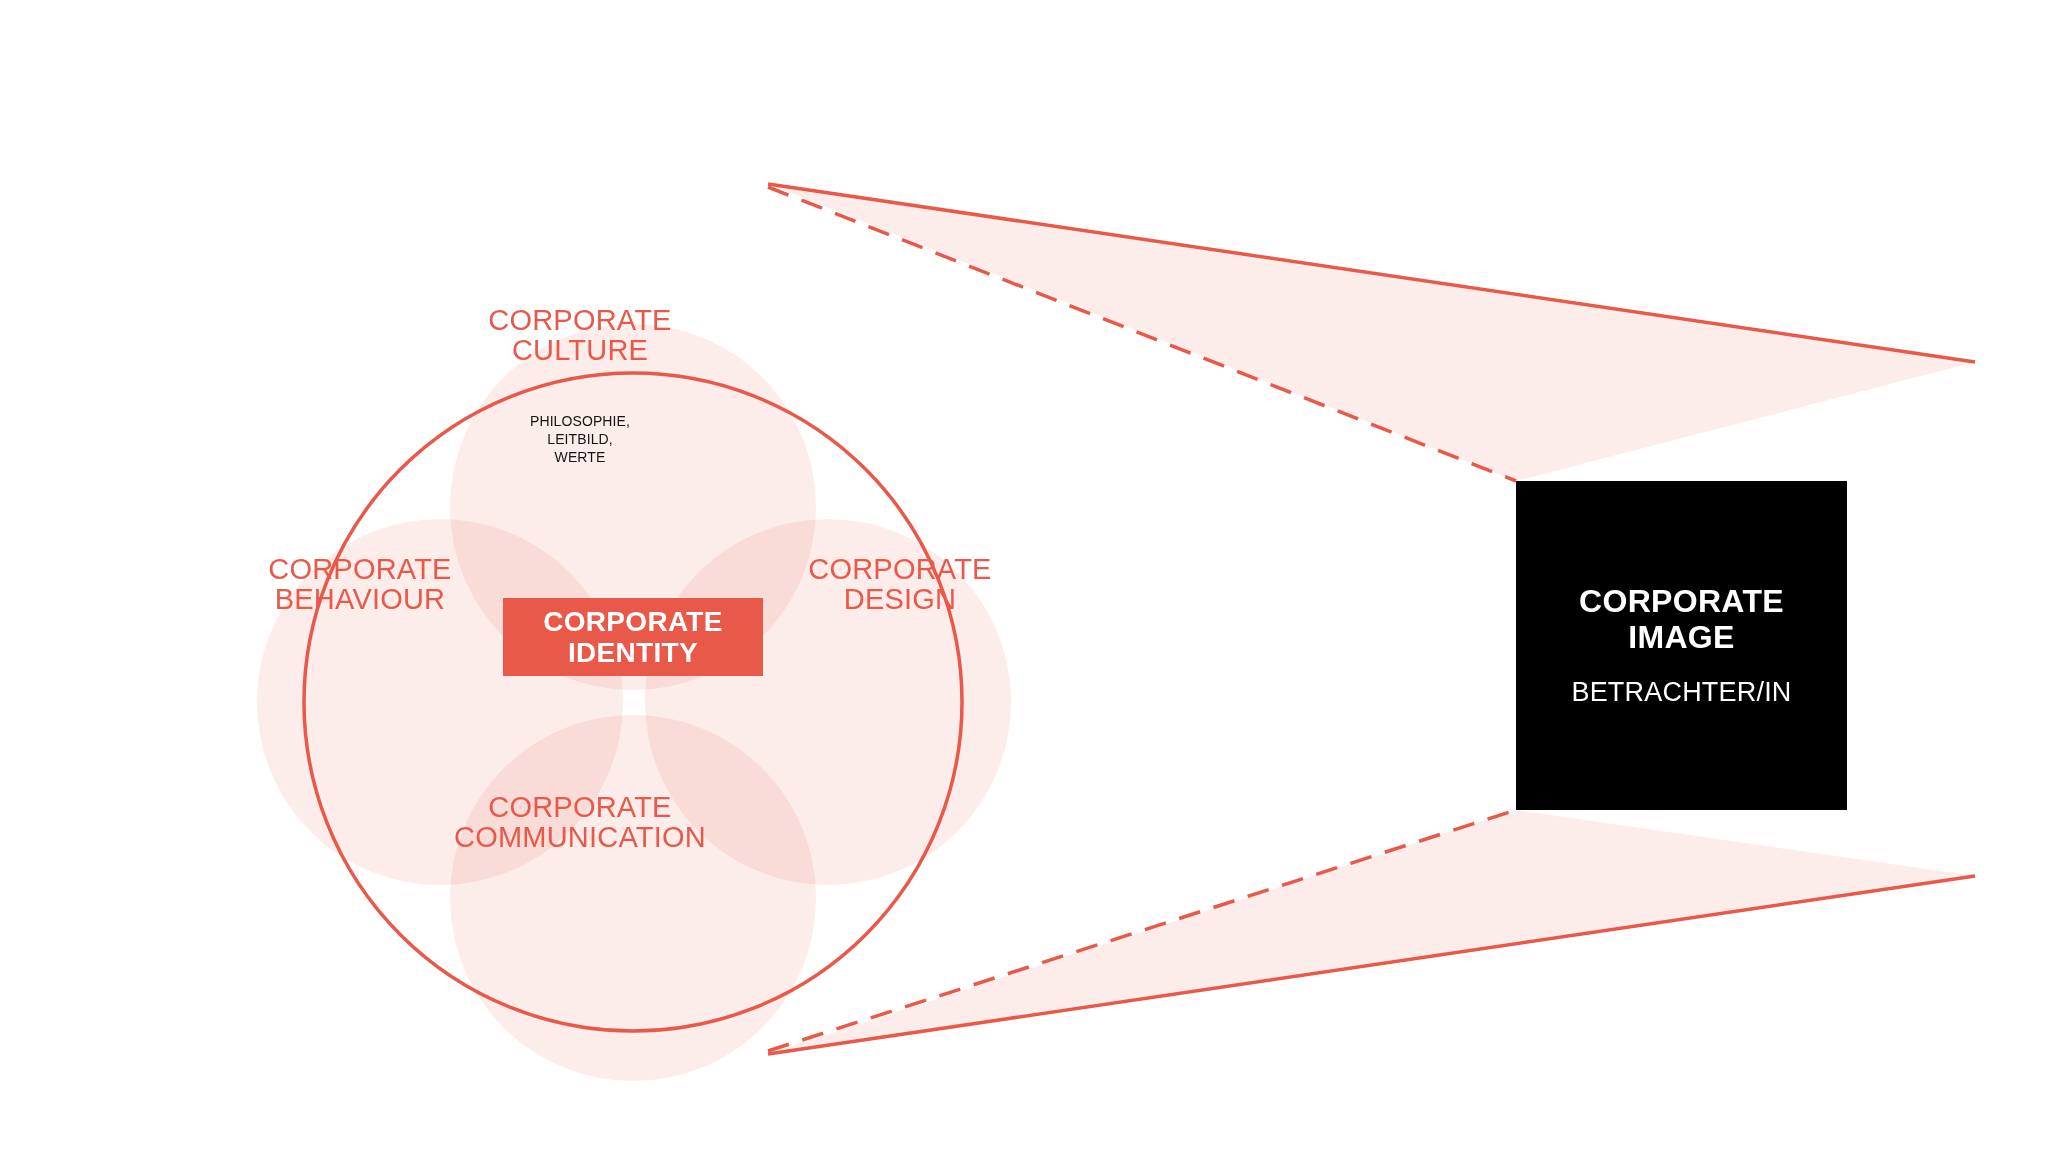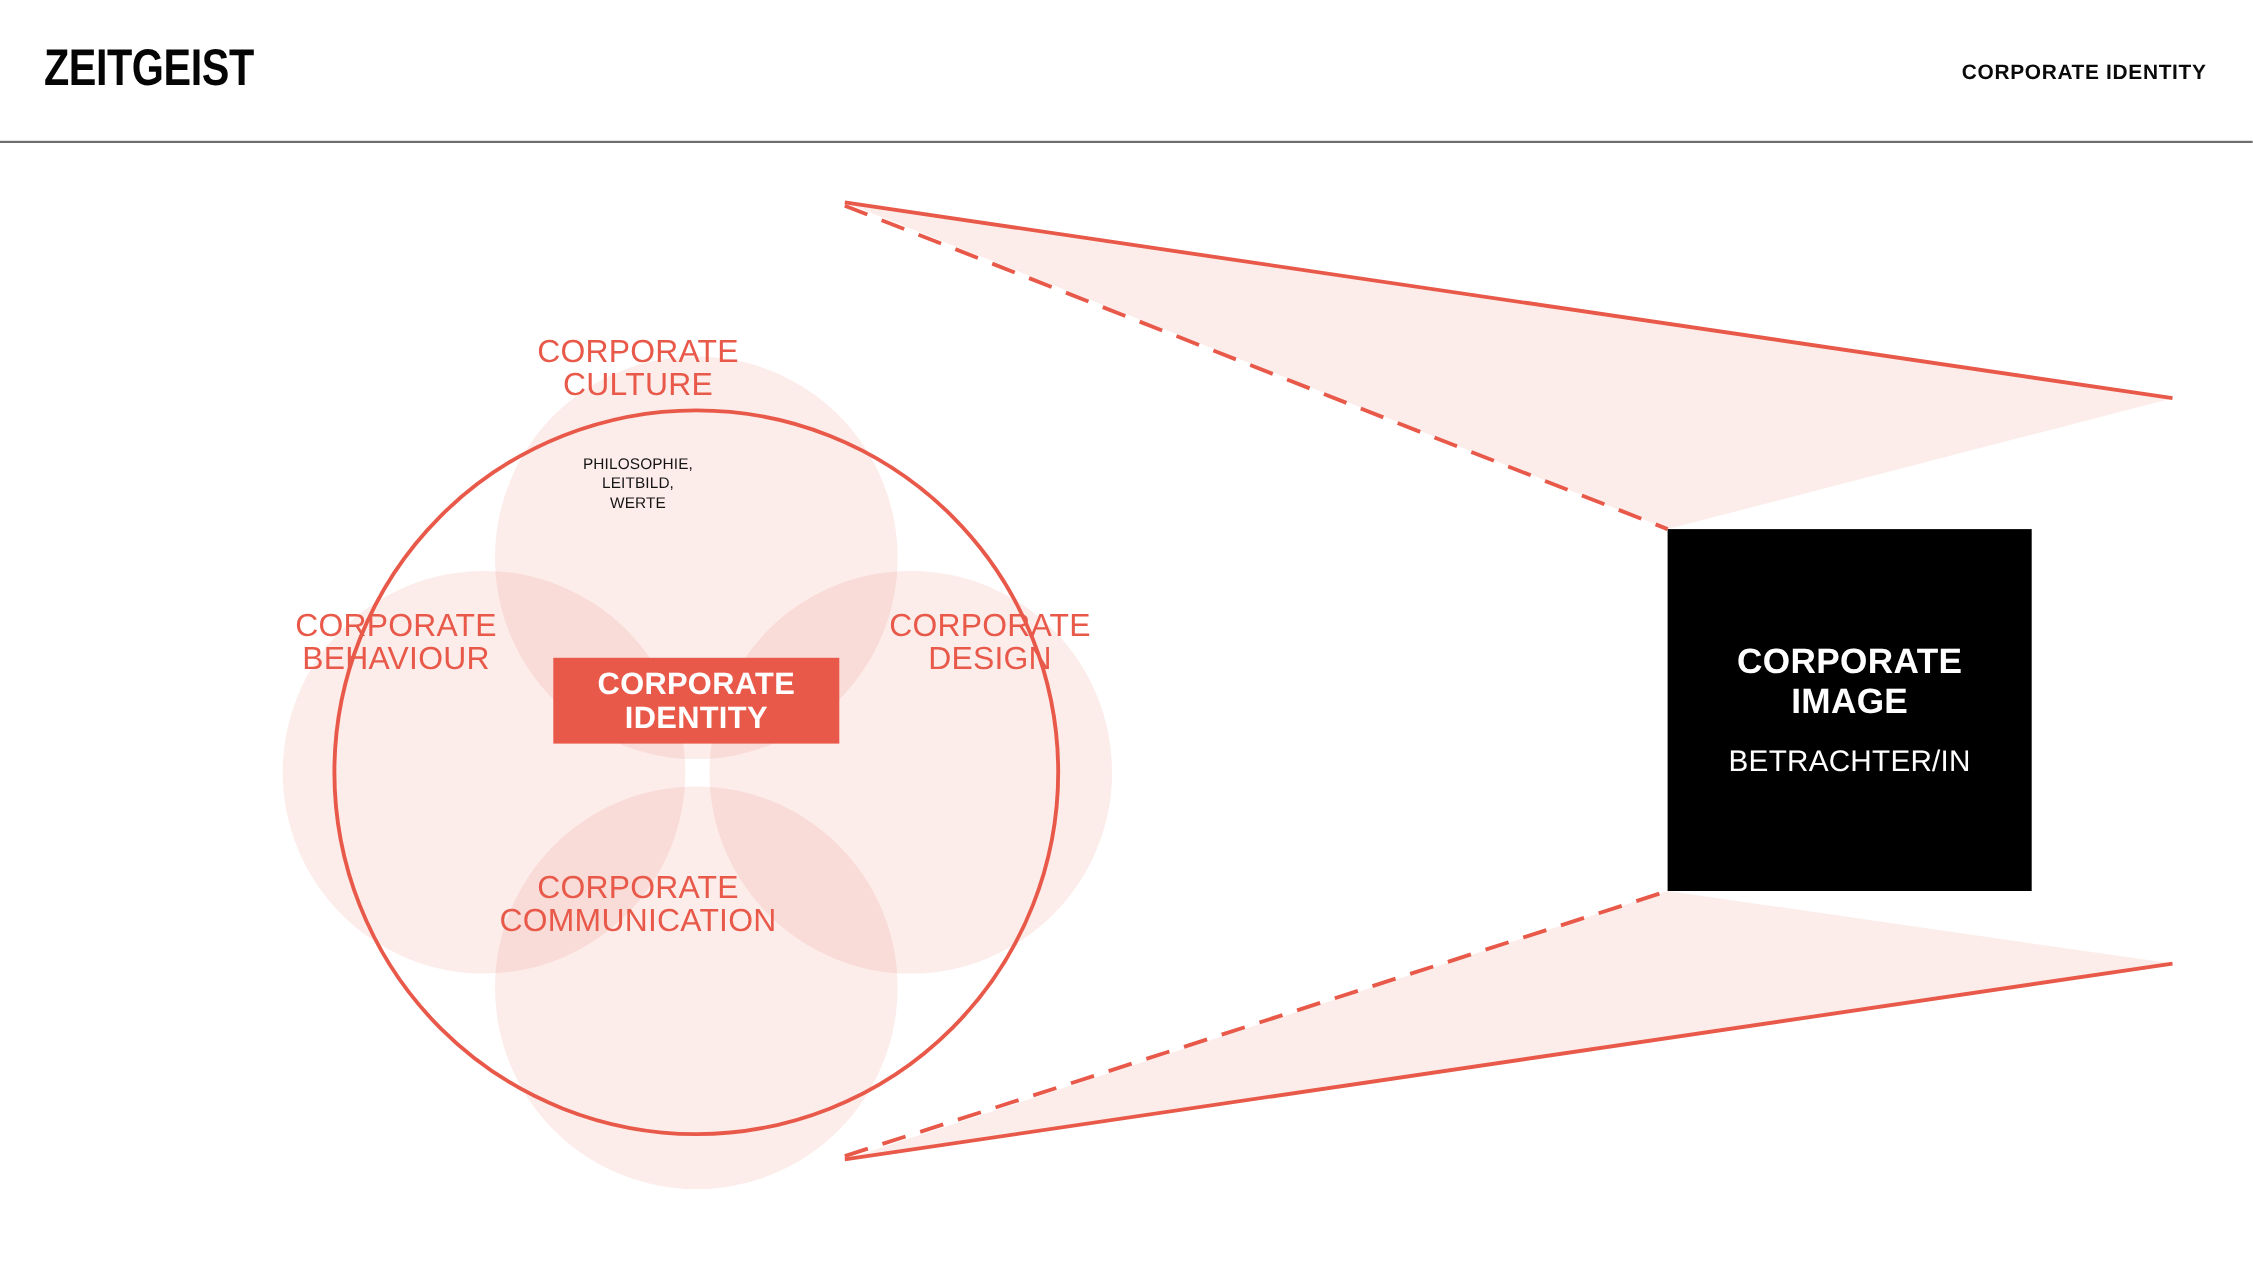--- a/index.html
+++ b/index.html
@@ -120,25 +120,20 @@
     text-align:center;
     margin-top:22px;
     white-space:nowrap;
   }
 </style>
 </head>
 <body>
 
 <div class="page">
 
-  <div class="header">
-    <div class="brand">ZEITGEIST</div>
-    <div class="header-title">CORPORATE IDENTITY</div>
-    <div class="header-rule"></div>
-  </div>
 
   <div class="stage">
 
     <svg viewBox="0 0 2048 1023" xmlns="http://www.w3.org/2000/svg">
       <defs>
         <clipPath id="clipTopCone">
           <polygon points="772,52 1975,232 1516,352 1516,352"></polygon>
         </clipPath>
       </defs>
 

